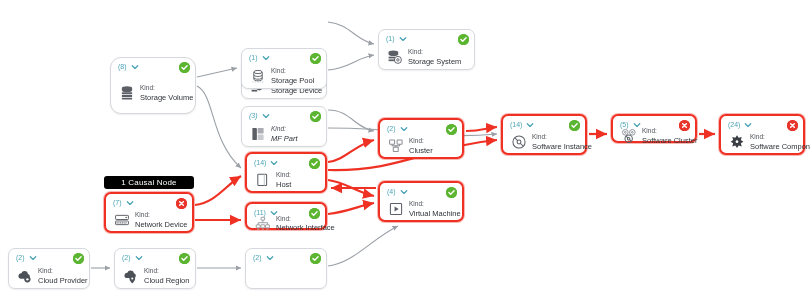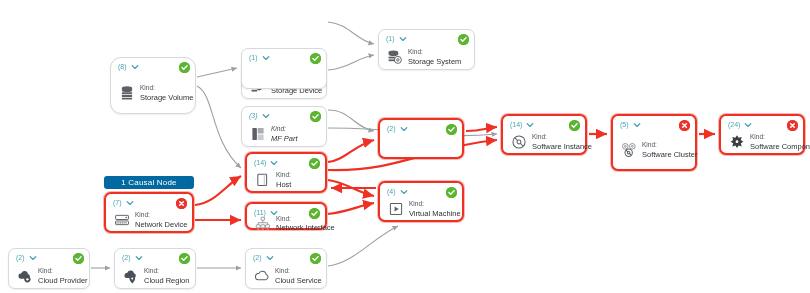--- a/index.html
+++ b/index.html
@@ -47,21 +47,21 @@
     display:flex;align-items:center;justify-content:center;
     color:#5c6066;
   }
   .node .glyph svg{display:block;}
   .node .labels{display:flex;flex-direction:column;justify-content:center;min-width:0;}
   .node .kindlbl{font-size:6.5px;color:#4c5057;line-height:8.5px;}
   .node .kindval{font-size:7.5px;color:#2f3338;line-height:9.5px;white-space:nowrap;}
 
   .banner{
     position:absolute;
-    background:#0369a1;
+    background:#000000;
     color:#ffffff;
     border-radius:3px;
     font-size:8px;
     line-height:13px;
     height:13px;
     text-align:center;
     letter-spacing:.2px;
   }
 </style>
 </head>
@@ -144,20 +144,37 @@
           <svg viewBox="0 0 10 10" width="8" height="8">
             <path d="M1.6,3.4 L5,6.8 L8.4,3.4" fill="none" stroke="#4aa3b5" stroke-width="1.6" stroke-linecap="round" stroke-linejoin="round"></path>
           </svg>
         </div>
         <div class="status ok">
           <svg viewBox="0 0 12 12">
             <circle cx="6" cy="6" r="6" fill="#5cb531"></circle>
             <path d="M3.2,6.1 L5.1,8 L8.8,4.1" fill="none" stroke="#ffffff" stroke-width="1.5" stroke-linecap="round" stroke-linejoin="round"></path>
           </svg>
         </div>
+        <div class="body">
+          <div class="glyph">
+            <svg viewBox="0 0 20 20" width="16" height="16">
+              <g fill="none" stroke="#5c6066" stroke-width="1.2">
+                <ellipse cx="10" cy="5" rx="5.2" ry="2"></ellipse>
+                <path d="M4.8,5 v9 c0,1.1 2.3,2 5.2,2 s5.2,-0.9 5.2,-2 v-9"></path>
+                <path d="M4.8,8.6 c0,1.1 2.3,2 5.2,2 s5.2,-0.9 5.2,-2"></path>
+                <path d="M4.8,12 c0,1.1 2.3,2 5.2,2 s5.2,-0.9 5.2,-2"></path>
+              </g>
+              <path d="M3,17.4 h14" stroke="#b8bcc1" stroke-width="1" stroke-dasharray="1.6 1.4"></path>
+            </svg>
+          </div>
+          <div class="labels">
+            <div class="kindlbl">Kind:</div>
+            <div class="kindval">Storage Pool</div>
+          </div>
+        </div>
       </div>
       <div class="node" style="left: 241px; top: 106px; width: 86px; height: 41px; font-style: italic;">
         <div class="count">(3)</div>
         <div class="chev" style="left: 19.8px;">
           <svg viewBox="0 0 10 10" width="8" height="8">
             <path d="M1.6,3.4 L5,6.8 L8.4,3.4" fill="none" stroke="#4aa3b5" stroke-width="1.6" stroke-linecap="round" stroke-linejoin="round"></path>
           </svg>
         </div>
         <div class="status ok">
           <svg viewBox="0 0 12 12">
@@ -245,20 +262,37 @@
         <div class="chev" style="left: 19.8px;">
           <svg viewBox="0 0 10 10" width="8" height="8">
             <path d="M1.6,3.4 L5,6.8 L8.4,3.4" fill="none" stroke="#4aa3b5" stroke-width="1.6" stroke-linecap="round" stroke-linejoin="round"></path>
           </svg>
         </div>
         <div class="status ok">
           <svg viewBox="0 0 12 12">
             <circle cx="6" cy="6" r="6" fill="#5cb531"></circle>
             <path d="M3.2,6.1 L5.1,8 L8.8,4.1" fill="none" stroke="#ffffff" stroke-width="1.5" stroke-linecap="round" stroke-linejoin="round"></path>
           </svg>
+        </div>
+        <div class="body">
+          <div class="glyph">
+            <svg viewBox="0 0 20 20" width="16" height="16">
+              <g fill="none" stroke="#8d9197" stroke-width="1.3">
+                <rect x="2" y="2.5" width="6.2" height="5.2" rx="0.6"></rect>
+                <rect x="11.4" y="2.5" width="6.2" height="5.2" rx="0.6"></rect>
+                <rect x="6.6" y="11.4" width="6.2" height="5.6" rx="0.6"></rect>
+                <path d="M5.1,7.7 v2 h9.4 v-2"></path>
+                <path d="M9.7,9.7 v1.7"></path>
+              </g>
+            </svg>
+          </div>
+          <div class="labels">
+            <div class="kindlbl">Kind:</div>
+            <div class="kindval">Cluster</div>
+          </div>
         </div>
       </div>
       <div class="node sel" style="left: 245px; top: 152px; width: 82px; height: 41px;">
         <div class="count">(14)</div>
         <div class="chev" style="left: 23.4px;">
           <svg viewBox="0 0 10 10" width="8" height="8">
             <path d="M1.6,3.4 L5,6.8 L8.4,3.4" fill="none" stroke="#4aa3b5" stroke-width="1.6" stroke-linecap="round" stroke-linejoin="round"></path>
           </svg>
         </div>
         <div class="status ok">
@@ -391,21 +425,21 @@
               <circle cx="10" cy="10" r="2.4" fill="none" stroke="#5c6066" stroke-width="1.3"></circle>
               <path d="M5.2,5.2 L8.3,8.3 M11.7,11.7 L15,15" stroke="#5c6066" stroke-width="1.3"></path>
             </svg>
           </div>
           <div class="labels">
             <div class="kindlbl">Kind:</div>
             <div class="kindval">Software Instance</div>
           </div>
         </div>
       </div>
-      <div class="node sel" style="left: 611px; top: 114px; width: 86px; height: 57px;">
+      <div class="node sel" style="left: 611px; top: 114px; width: 86px; height: 29px;">
         <div class="count">(5)</div>
         <div class="chev" style="left: 19.8px;">
           <svg viewBox="0 0 10 10" width="8" height="8">
             <path d="M1.6,3.4 L5,6.8 L8.4,3.4" fill="none" stroke="#4aa3b5" stroke-width="1.6" stroke-linecap="round" stroke-linejoin="round"></path>
           </svg>
         </div>
         <div class="status err">
           <svg viewBox="0 0 12 12">
             <circle cx="6" cy="6" r="6" fill="#e8342a"></circle>
             <path d="M4,4 L8,8 M8,4 L4,8" fill="none" stroke="#ffffff" stroke-width="1.6" stroke-linecap="round"></path>
@@ -519,26 +553,15 @@
           <svg viewBox="0 0 10 10" width="8" height="8">
             <path d="M1.6,3.4 L5,6.8 L8.4,3.4" fill="none" stroke="#4aa3b5" stroke-width="1.6" stroke-linecap="round" stroke-linejoin="round"></path>
           </svg>
         </div>
         <div class="status ok">
           <svg viewBox="0 0 12 12">
             <circle cx="6" cy="6" r="6" fill="#5cb531"></circle>
             <path d="M3.2,6.1 L5.1,8 L8.8,4.1" fill="none" stroke="#ffffff" stroke-width="1.5" stroke-linecap="round" stroke-linejoin="round"></path>
           </svg>
         </div>
-        <div class="body">
-          <div class="glyph">
-            <svg viewBox="0 0 20 20" width="16" height="16">
-              <path d="M5.4,14.6 a3.8,3.8 0 0 1 0.5,-7.6 a4.9,4.9 0 0 1 9.3,1 a3.4,3.4 0 0 1 -0.6,6.6 z" fill="none" stroke="#5c6066" stroke-width="1.3"></path>
-            </svg>
-          </div>
-          <div class="labels">
-            <div class="kindlbl">Kind:</div>
-            <div class="kindval">Cloud Service</div>
-          </div>
-        </div>
       </div>
     </div>
 </div>
 
 </body></html>

